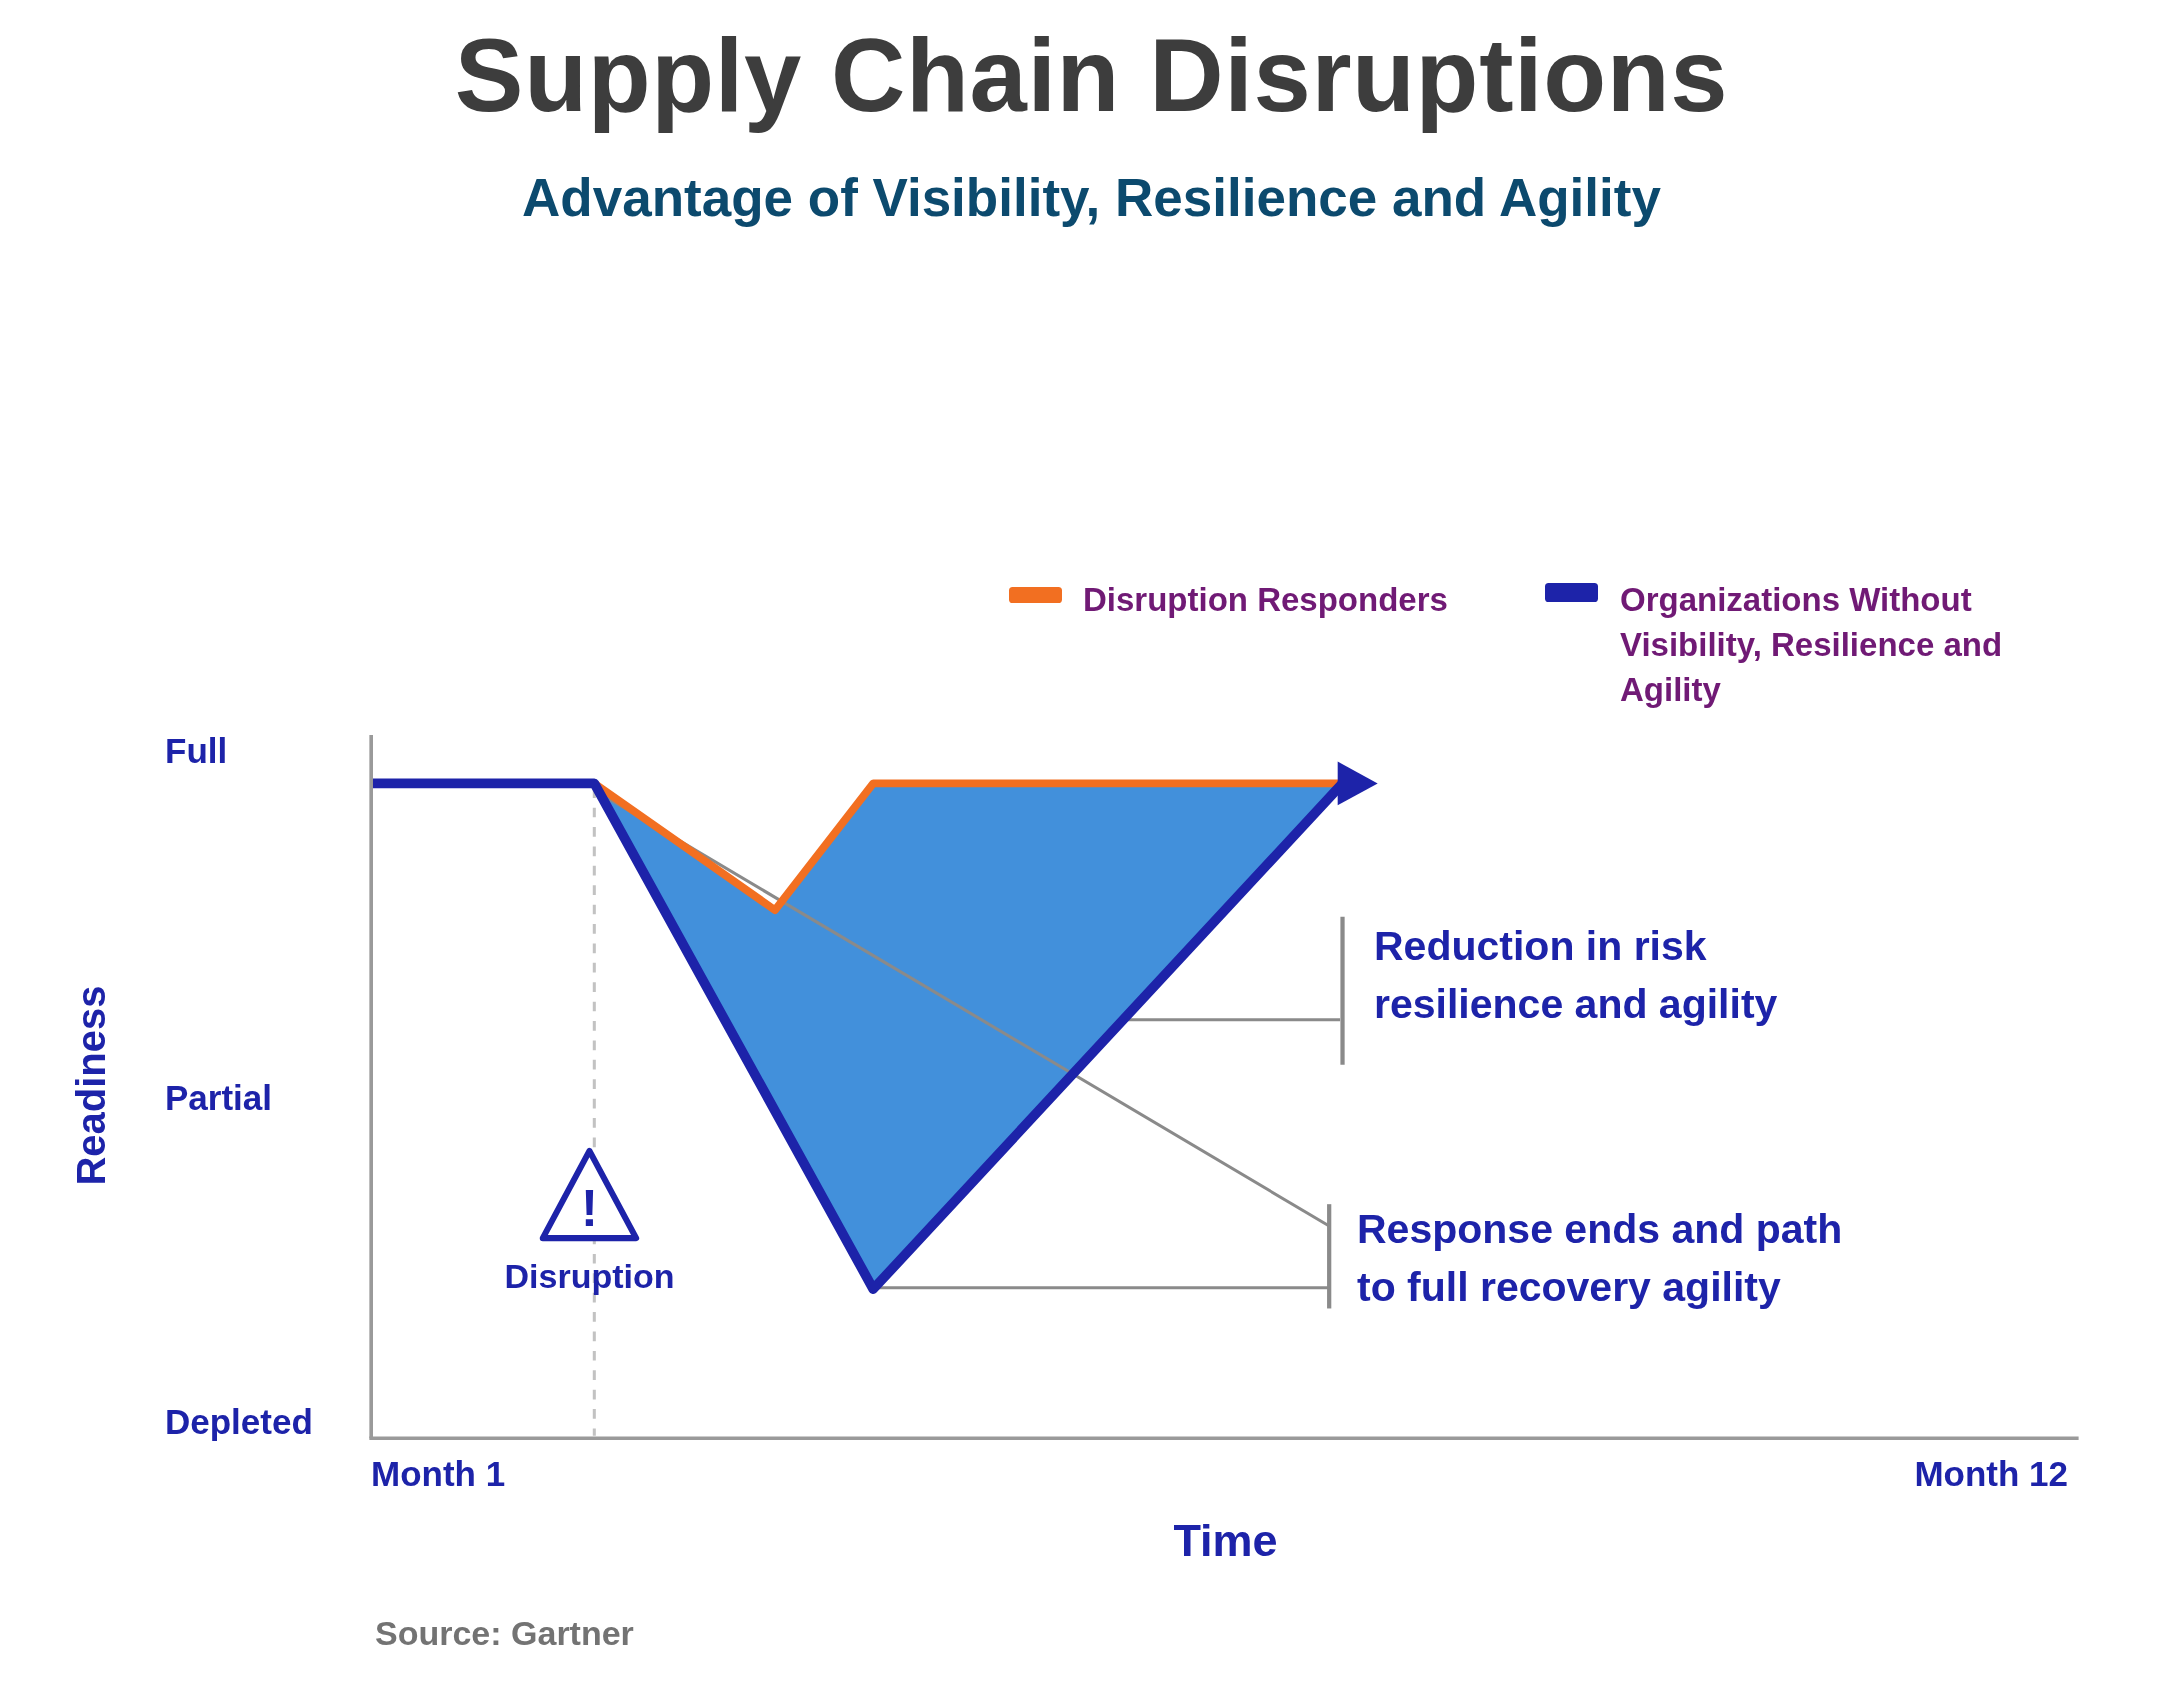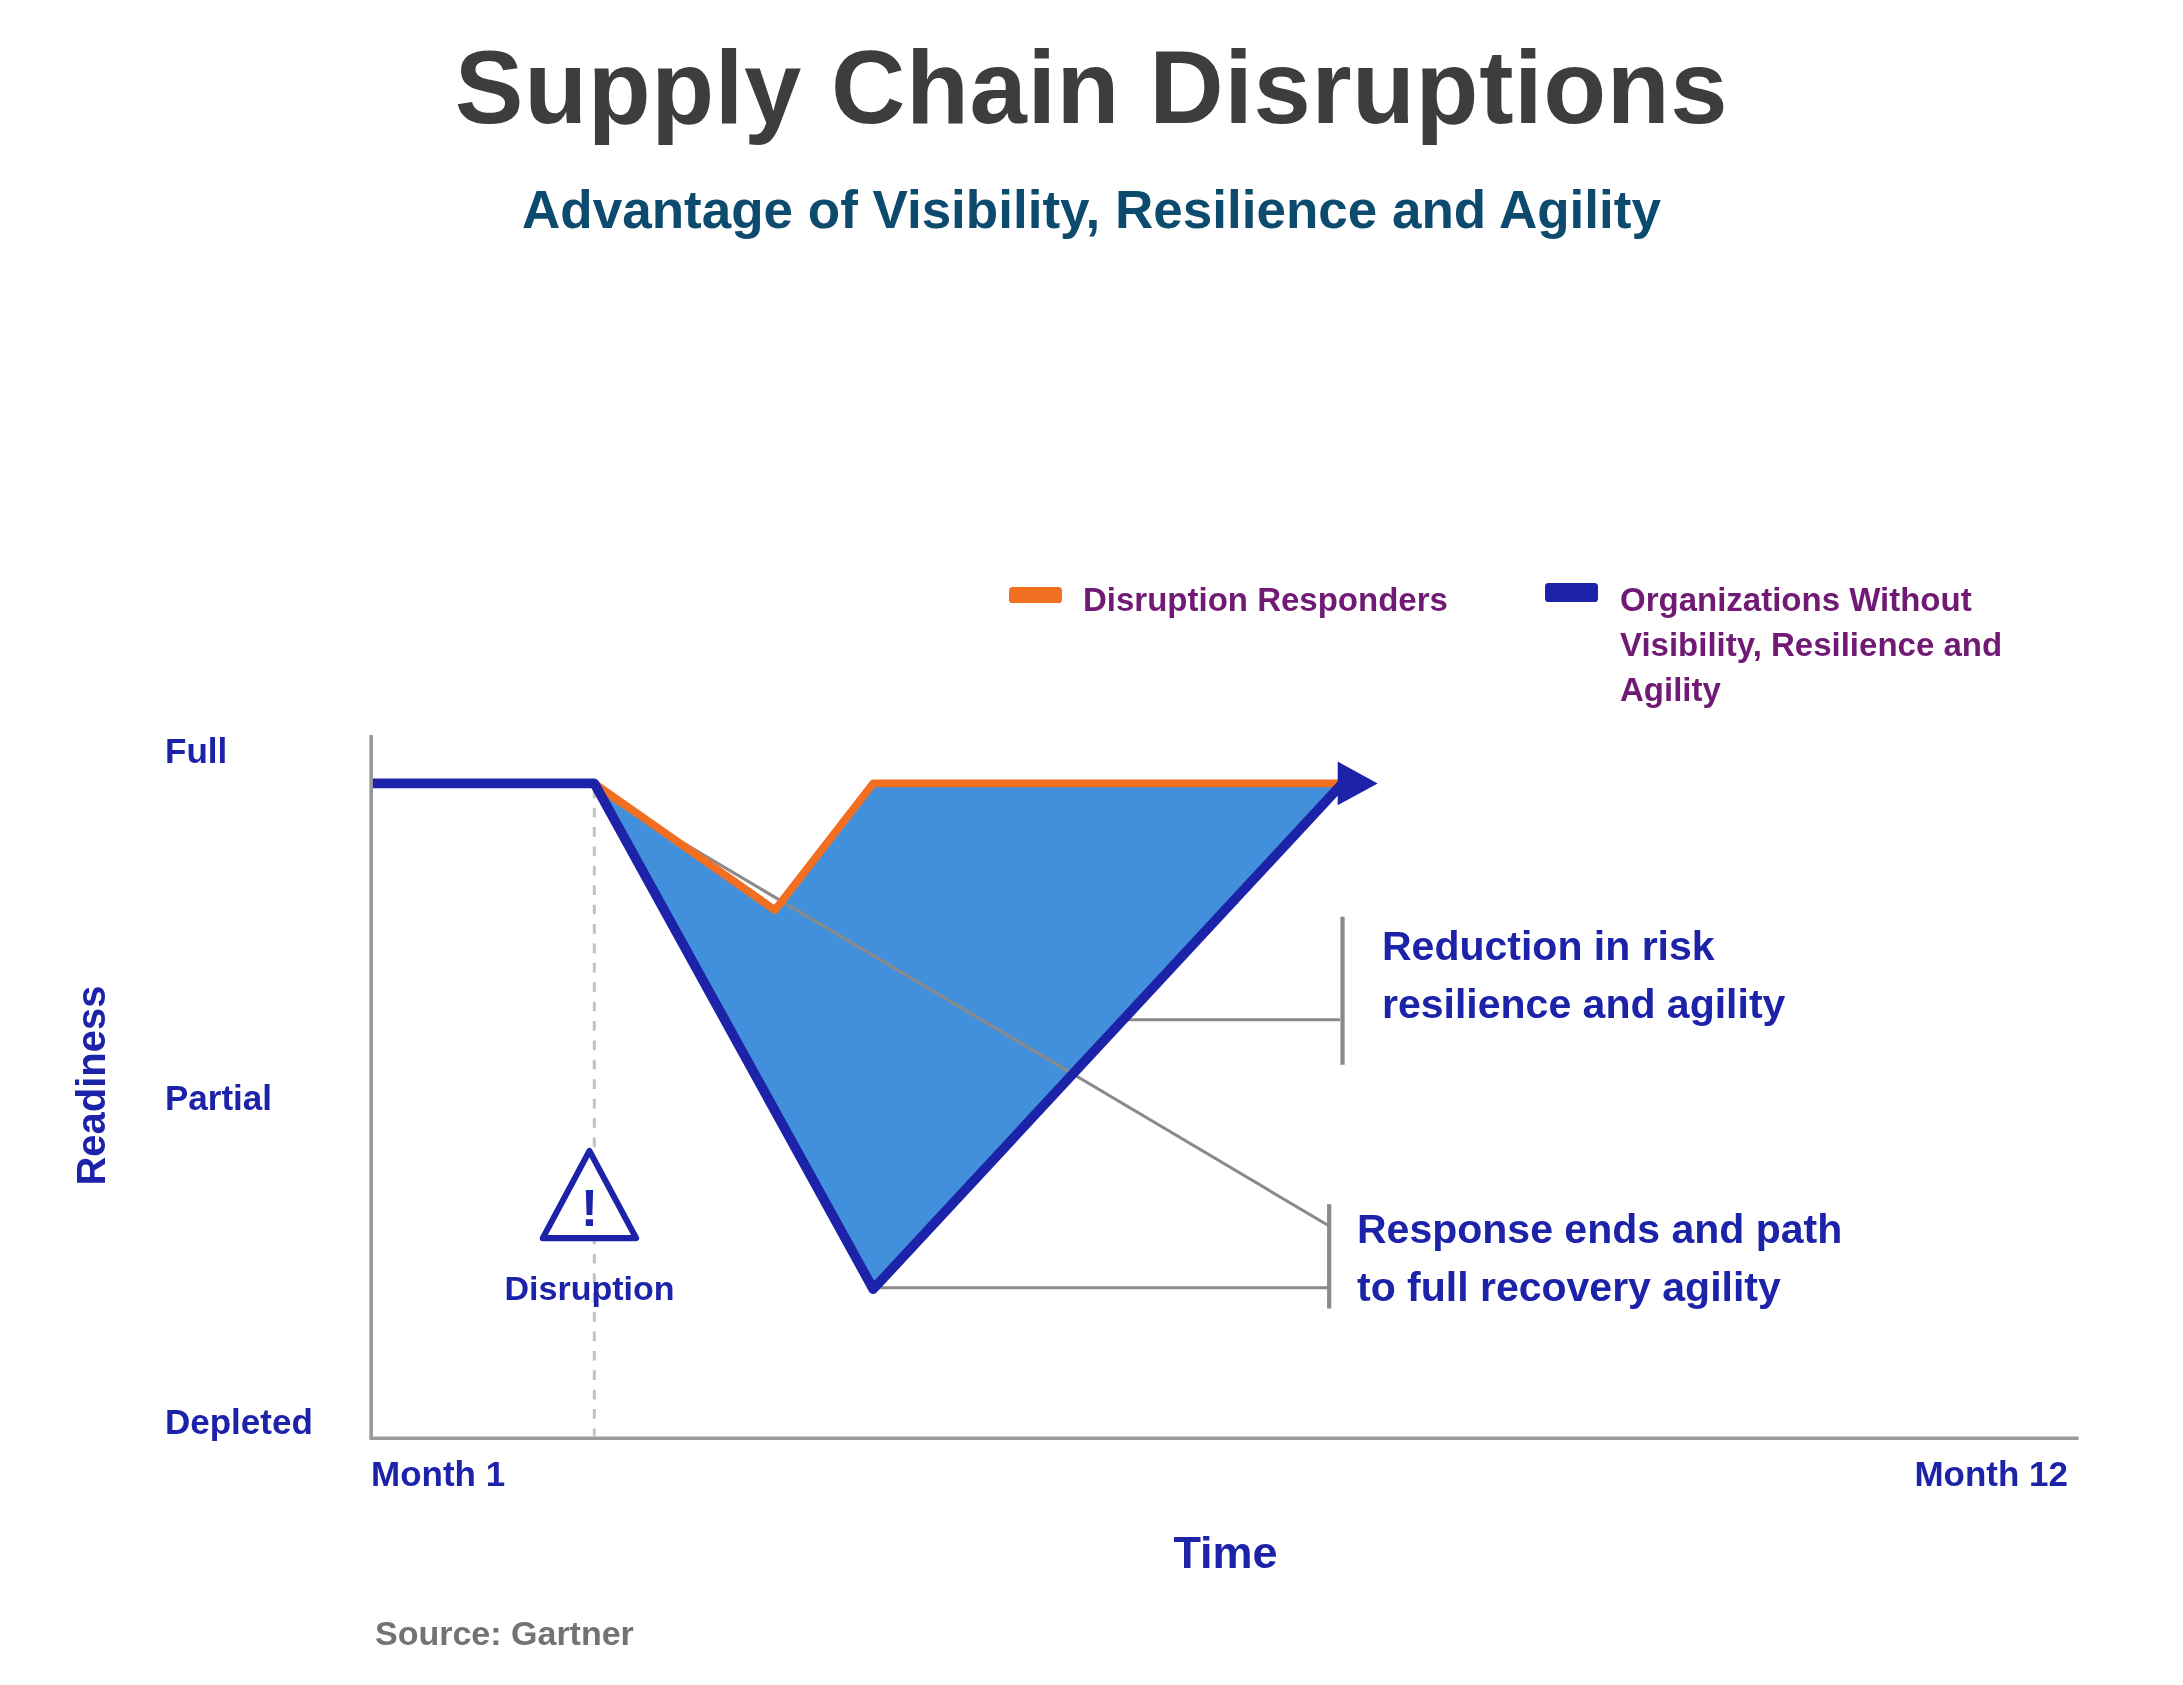--- a/index.html
+++ b/index.html
@@ -2,21 +2,21 @@
 <html style="font-size:9.7px"><head>
 <meta charset="utf-8">
 <style>
   html,body{margin:0;padding:0;background:#ffffff;}
   body{
     width:2183px;height:1685px;position:relative;overflow:hidden;
     font-family:"Liberation Sans", sans-serif;
     -webkit-font-smoothing:antialiased;
   }
   .abs{position:absolute;}
-  .center{text-align:center;margin-top:12px;}
+  .center{text-align:center;}
   .title{
     left:0;top:17px;width:2183px;
     font-size:103px;font-weight:800;color:#3d3d3d;letter-spacing:0.6px;
   }
   .subtitle{
     left:0;top:167px;width:2183px;
     font-size:53px;font-weight:700;color:#0c4a6e;
   }
   .legend-swatch{border-radius:3.6px;display:block;}
   .swatch-orange{left:1009px;top:587px;width:53px;height:16px;background:#f26f21;}
@@ -35,21 +35,21 @@
     left:-91px;top:1060px;width:364px;height:51px;line-height:51px;
     font-size:40px;text-align:center;
     transform:rotate(-90deg);
   }
   .x-tick{font-size:35px;}
   .month1{left:371px;top:1454px;}
   .month12{left:1850px;top:1454px;width:218px;text-align:right;}
   .x-title{left:619px;top:1515px;width:1213px;font-size:45px;}
   .disruption-label{left:468px;top:1257px;width:243px;font-size:34px;}
   .annotation{font-size:41px;line-height:58px;}
-  .ann-reduction{left:1374px;top:917px;width:582px;margin-left:8px;}
+  .ann-reduction{left:1374px;top:917px;width:582px;}
   .ann-response{left:1357px;top:1200px;width:643px;}
   .source{left:375px;top:1614px;font-size:34px;font-weight:700;color:#737373;}
   svg{position:absolute;left:0;top:0;}
   svg text{font-family:"Liberation Sans", sans-serif;}
 </style>
 </head>
 <body>
 
 <div class="abs title center">Supply Chain Disruptions</div>
 <div class="abs subtitle center">Advantage of Visibility, Resilience and Agility</div>

